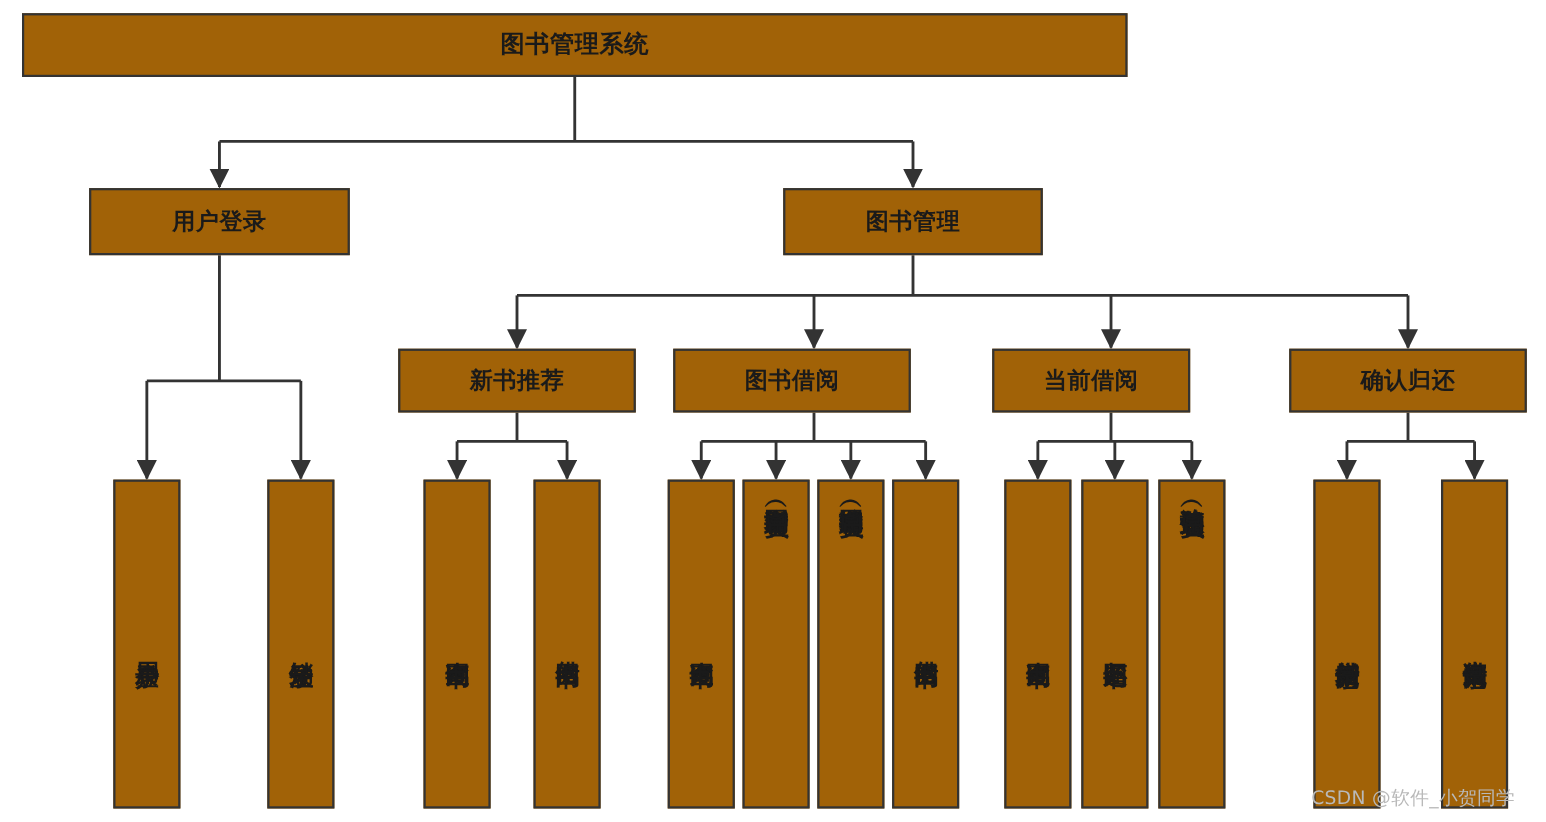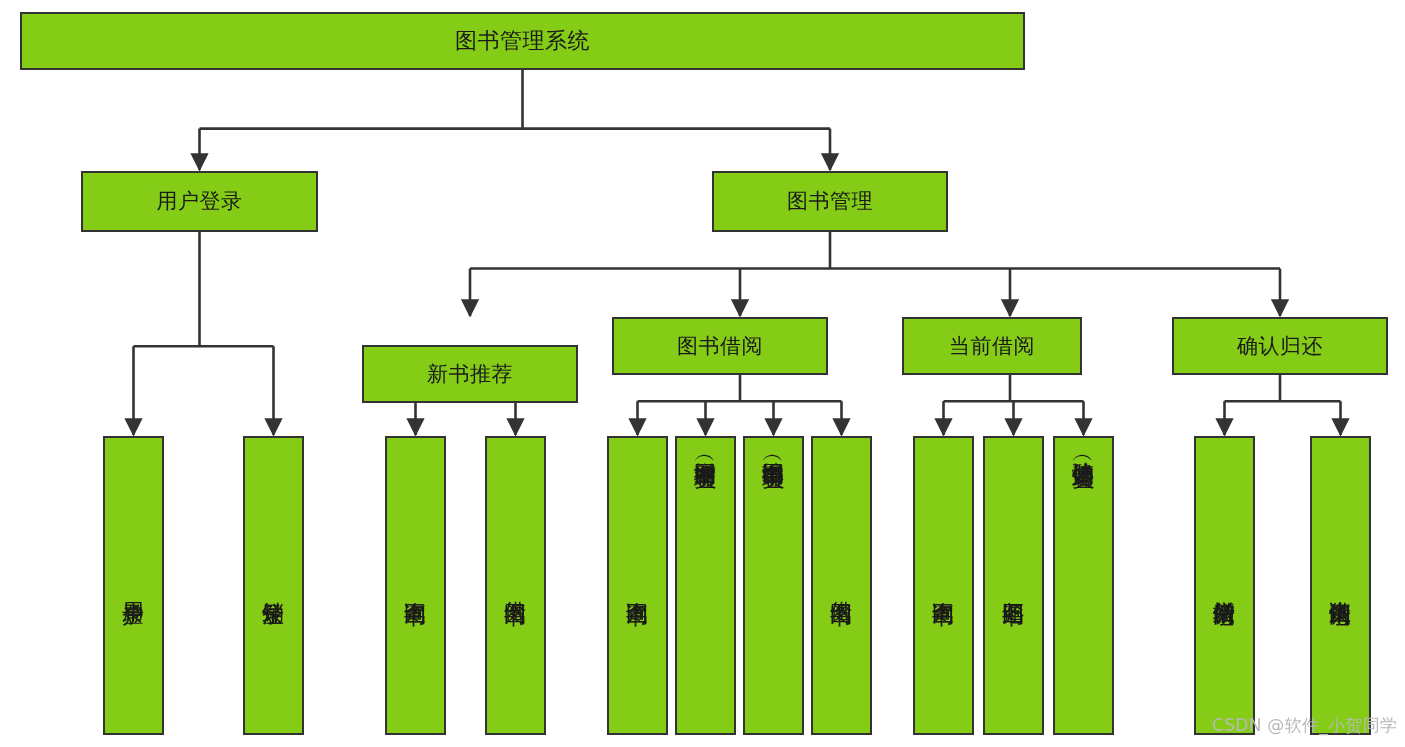--- a/index.html
+++ b/index.html
@@ -22,27 +22,28 @@
     position: absolute;
     left: 0;
     top: 0;
     width: 1405px;
     height: 747px;
     pointer-events: none;
   }
   .node {
     position: absolute;
     box-sizing: border-box;
-    background: #84cc16;
+    background: #a16207;
     border: 2px solid #333333;
     display: flex;
     align-items: center;
     justify-content: center;
     color: #1a1a1a;
     z-index: 2;
+    font-weight: bold;
   }
   .node .lbl {
     display: block;
     text-align: center;
     line-height: 1.18;
     letter-spacing: 0.5px;
   }
   
   .node.horiz .lbl {
     font-size: 21px;
@@ -128,21 +129,21 @@
     <span class="lbl">图书管理系统</span>
   </div>
 
   <div class="node horiz" style="left: 81px; top: 171px; width: 237px; height: 61px;">
     <span class="lbl">用户登录</span>
   </div>
   <div class="node horiz" style="left: 712px; top: 171px; width: 236px; height: 61px;">
     <span class="lbl">图书管理</span>
   </div>
 
-  <div class="node horiz" style="left: 362px; top: 317px; width: 216px; height: 58px; margin-top: 28px;">
+  <div class="node horiz" style="left: 362px; top: 317px; width: 216px; height: 58px;">
     <span class="lbl">新书推荐</span>
   </div>
   <div class="node horiz" style="left: 612px; top: 317px; width: 216px; height: 58px;">
     <span class="lbl">图书借阅</span>
   </div>
   <div class="node horiz" style="left: 902px; top: 317px; width: 180px; height: 58px;">
     <span class="lbl">当前借阅</span>
   </div>
   <div class="node horiz" style="left: 1172px; top: 317px; width: 216px; height: 58px;">
     <span class="lbl">确认归还</span>
@@ -181,15 +182,15 @@
   <div class="node vert" style="left: 1053px; top: 436px; width: 61px; height: 299px;">
     <span class="lbl">确认归还（管理员）</span>
   </div>
   <div class="node vert midtext" style="left: 1194px; top: 436px; width: 61px; height: 299px;">
     <span class="lbl">新增借阅记录</span>
   </div>
   <div class="node vert midtext" style="left: 1310px; top: 436px; width: 61px; height: 299px;">
     <span class="lbl">查询借阅记录</span>
   </div>
 
-  <div class="watermark" style="left: 1192px; top: 714px; margin-left: 20px;">CSDN @软件_小贺同学</div>
+  <div class="watermark" style="left: 1192px; top: 714px;">CSDN @软件_小贺同学</div>
 
 </div>
 
 </body></html>

